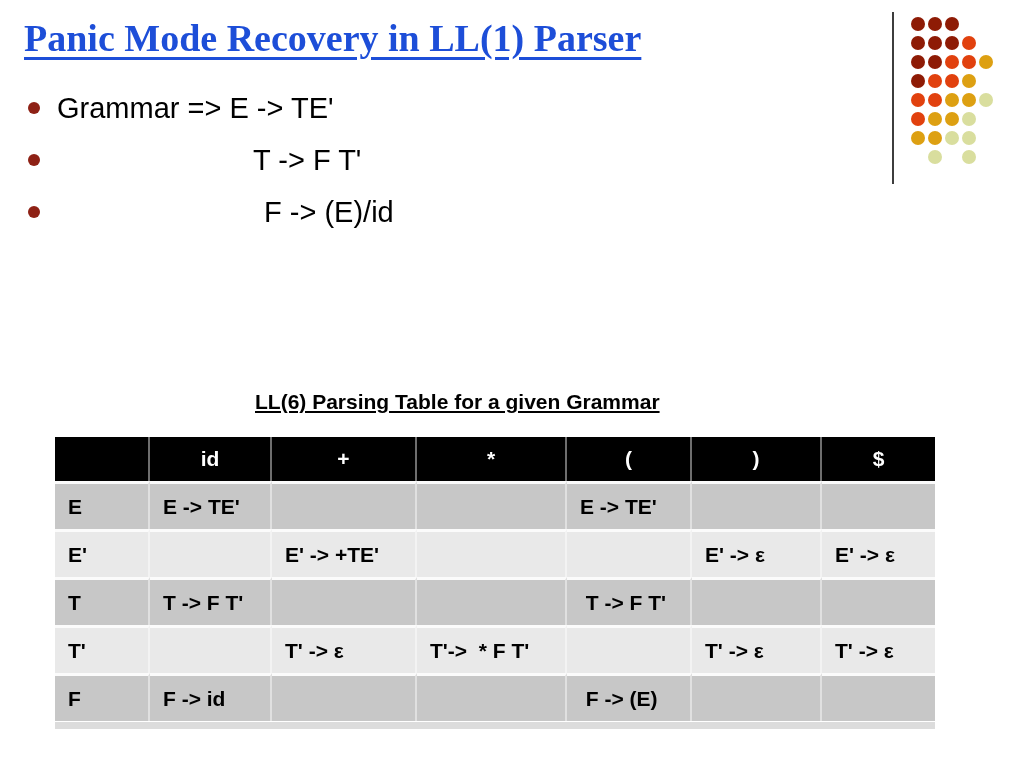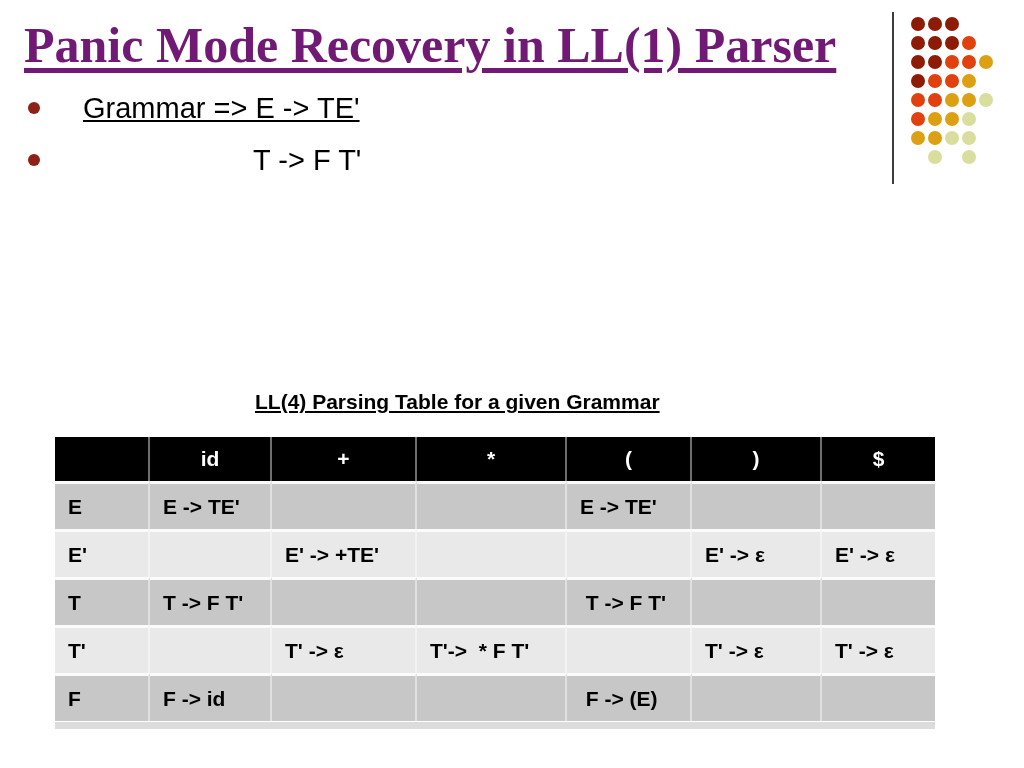--- a/index.html
+++ b/index.html
@@ -3,40 +3,40 @@
 <meta charset="utf-8">
 <style>
   html,body { margin:0; padding:0; }
   body {
     width:1024px; height:768px; position:relative; overflow:hidden;
     background:#ffffff; font-family:"Liberation Sans", sans-serif; color:#000;
   }
   
   .title {
     position:absolute; left:24px; top:16px; margin:0;
-    font-family:"Liberation Serif", serif; font-weight:bold; font-size:50px;
-    color:#701a75; text-decoration:underline; white-space:nowrap;
+    font-family:"Liberation Serif", serif; font-weight:bold; font-size:38px;
+    color:#1d4ed8; text-decoration:underline; white-space:nowrap;
     text-underline-offset:6px;
   }
   
   .vrule { position:absolute; left:892px; top:12px; width:2px; height:172px; background:#3d3d3d; }
   
   .dots {
     position:absolute; left:911px; top:15px;
     display:grid; grid-template-columns:repeat(5,17px); grid-auto-rows:19px;
   }
   .dot { width:14px; height:14px; border-radius:50%; margin-top:2px; background:transparent; }
   
   .bullets { position:absolute; left:0; top:82px; margin:0; padding:0; list-style:none; width:880px; }
   .bullets li { position:relative; height:52px; line-height:52px; font-size:29px; white-space:pre; }
   .bdot {
     position:absolute; left:28px; top:50%; transform:translateY(-50%);
     width:12px; height:12px; border-radius:50%; display:block;
   }
-  .li-0 { padding-left:83px;text-decoration:underline; }
+  .li-0 { padding-left:57px; }
   .li-1 { padding-left:248px; }
   .li-2 { padding-left:253px; }
   .li-3 { padding-left:152px; }
   .li-4 { padding-left:264px; }
   
   .caption {
     position:absolute; left:255px; top:390px; font-size:21px; font-weight:bold;
     text-decoration:underline; white-space:nowrap;
   }
   
@@ -113,23 +113,24 @@
     <span class="dot"></span>
     <span class="dot" style="background: rgb(217, 222, 158);"></span>
     <span class="dot"></span>
     <span class="dot" style="background: rgb(217, 222, 158);"></span>
     <span class="dot"></span>
   </div>
 
 <ul class="bullets" id="bullets">
     <li class="li-0"><span class="bdot" style="background: rgb(142, 33, 21);"></span><span>Grammar =&gt; E -&gt; TE'</span></li>
     <li class="li-2"><span class="bdot" style="background: rgb(142, 33, 21);"></span><span>T -&gt; F T'</span></li>
+    <li class="li-4"><span class="bdot" style="background: rgb(142, 33, 21);"></span><span>F -&gt; (E)/id</span></li>
   </ul>
 
-<div class="caption">LL(4) Parsing Table for a given Grammar</div>
+<div class="caption">LL(6) Parsing Table for a given Grammar</div>
 
 <table class="ll1">
   <colgroup>
       <col>
       <col>
       <col>
       <col>
       <col>
       <col>
       <col>

